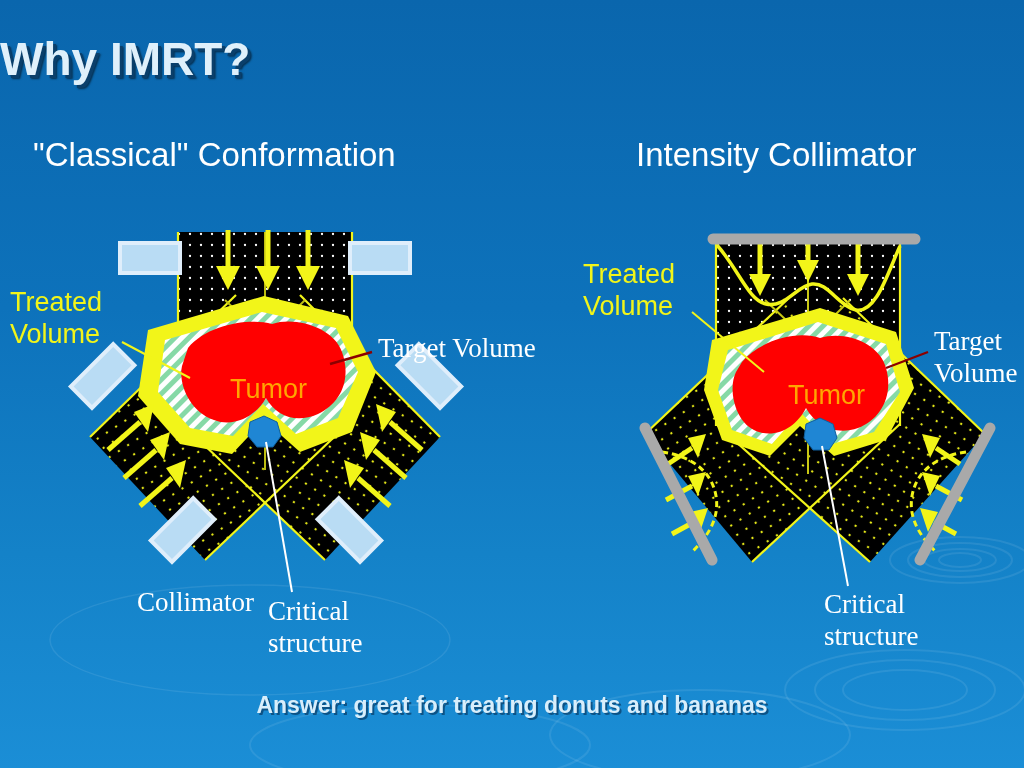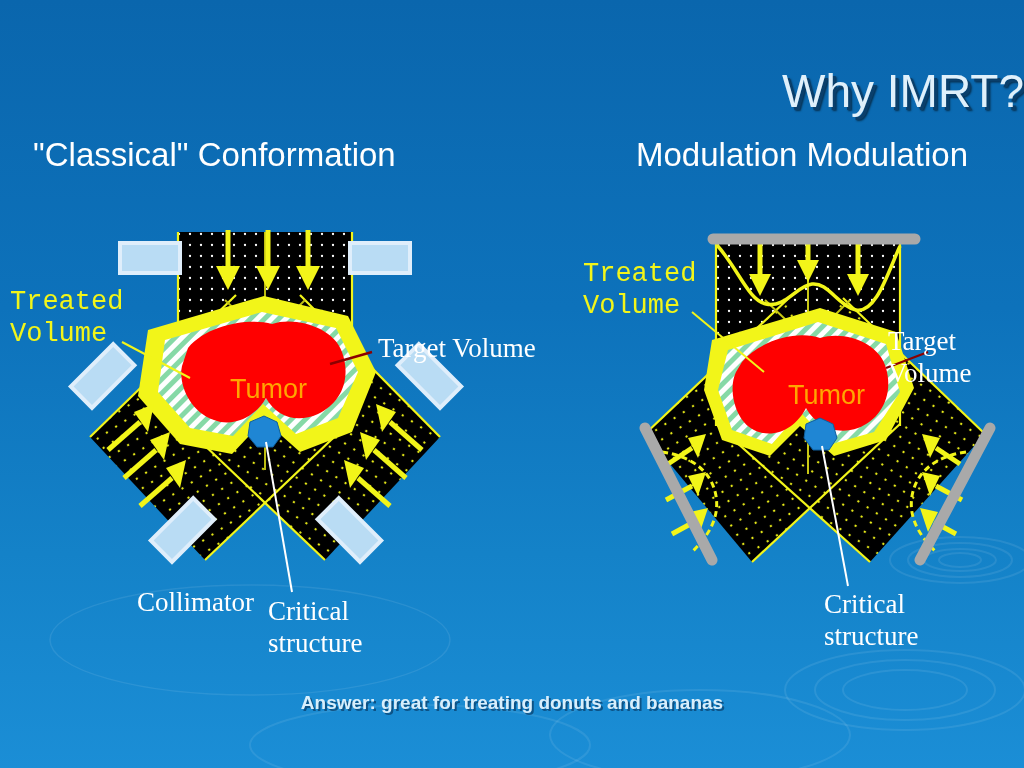--- a/index.html
+++ b/index.html
@@ -18,61 +18,60 @@
   #bg-watermark {
     position: absolute;
     inset: 0;
     pointer-events: none;
   }
   #title {
     position: absolute;
     left: 0;
     top: 32px;
     width: 1024px;
-    text-align: right;
+    text-align: left;
     font-size: 46px;
-    font-weight: normal;
+    font-weight: bold;
     color: #dff0fb;
     text-shadow: 3px 3px 0 #0a3f6b, 4px 4px 2px rgba(0,0,0,0.55);
     letter-spacing: 0px;
-    margin-top: 32px;
   }
   .subtitle {
     position: absolute;
     font-size: 33px;
     color: #ffffff;
     white-space: nowrap;
   }
   #subtitle-left  { left: 33px;  top: 136px; }
   #subtitle-right { left: 636px; top: 136px; }
 
   .lbl {
     position: absolute;
     font-size: 27px;
     line-height: 32px;
     white-space: pre-line;
   }
-  .lbl-yellow { color: #f2f519; font-family: Liberation Mono, monospace; }
+  .lbl-yellow { color: #f2f519; }
   .lbl-white  { color: #ffffff; font-family: Liberation Serif, serif; }
 
   #lbl-treated-left    { left: 10px;  top: 286px; }
   #lbl-target-left     { left: 378px; top: 332px; }
   #lbl-collimator      { left: 120px; top: 586px; margin-left: 17px; }
   #lbl-critical-left   { left: 268px; top: 595px; }
   #lbl-treated-right   { left: 583px; top: 258px; }
-  #lbl-target-right    { left: 888px; top: 325px; }
+  #lbl-target-right    { left: 934px; top: 325px; }
   #lbl-critical-right  { left: 824px; top: 588px; }
 
   #answer {
     position: absolute;
     left: 0;
     top: 692px;
     width: 1024px;
     text-align: center;
-    font-size: 19px;
+    font-size: 23px;
     font-weight: bold;
     color: #d8eefb;
     text-shadow: 2px 2px 0 rgba(6,52,92,0.65);
   }
   svg.diagram {
     position: absolute;
     top: 0;
     left: 0;
     overflow: visible;
   }
@@ -93,21 +92,21 @@
       <ellipse cx="905" cy="690" rx="62" ry="20" stroke-width="2"></ellipse>
       <ellipse cx="700" cy="735" rx="150" ry="45" stroke-width="2"></ellipse>
       <ellipse cx="420" cy="745" rx="170" ry="40" stroke-width="2"></ellipse>
       <ellipse cx="250" cy="640" rx="200" ry="55" stroke-width="1.5"></ellipse>
     </g>
   </svg>
 
   <div id="title">Why IMRT?</div>
 
   <div class="subtitle" id="subtitle-left">"Classical" Conformation</div>
-  <div class="subtitle" id="subtitle-right">Modulation Modulation</div>
+  <div class="subtitle" id="subtitle-right">Intensity Collimator</div>
 
   <svg class="diagram" id="diagram-left" width="1024" height="768" viewBox="0 0 1024 768">
     <defs>
 
       <pattern id="dotsL" width="11" height="11" patternUnits="userSpaceOnUse">
         <rect width="11" height="11" fill="#000000"></rect>
         <circle cx="3" cy="3" r="1.15" fill="#ffffff"></circle>
       </pattern>
       <pattern id="dotsLy" width="11" height="11" patternUnits="userSpaceOnUse" patternTransform="rotate(57)">
         <rect width="11" height="11" fill="#000000"></rect>

